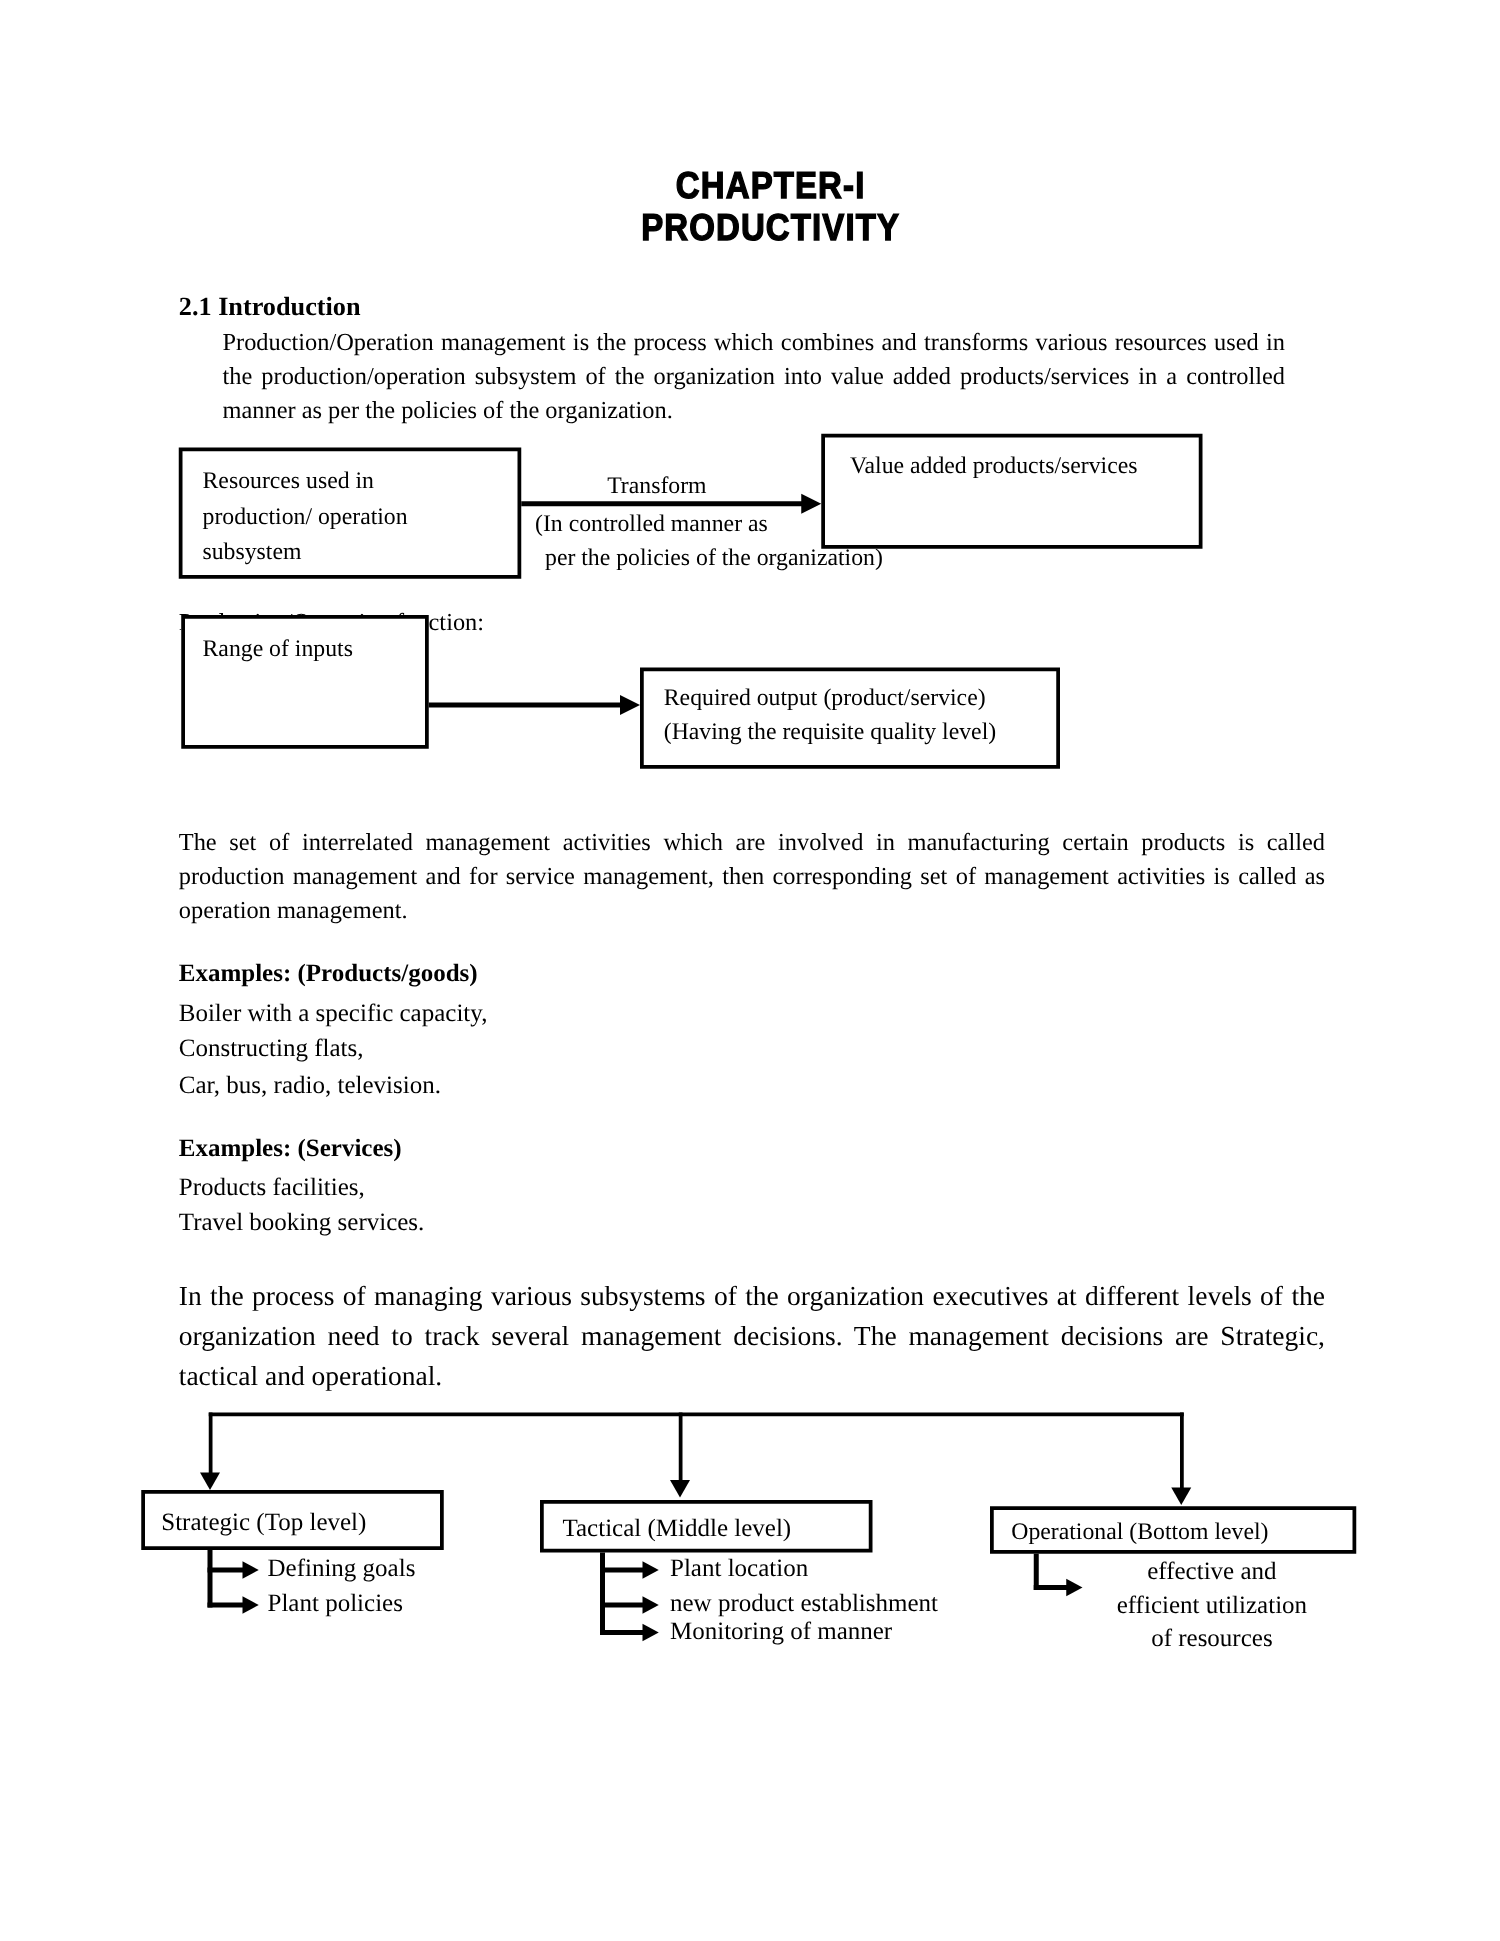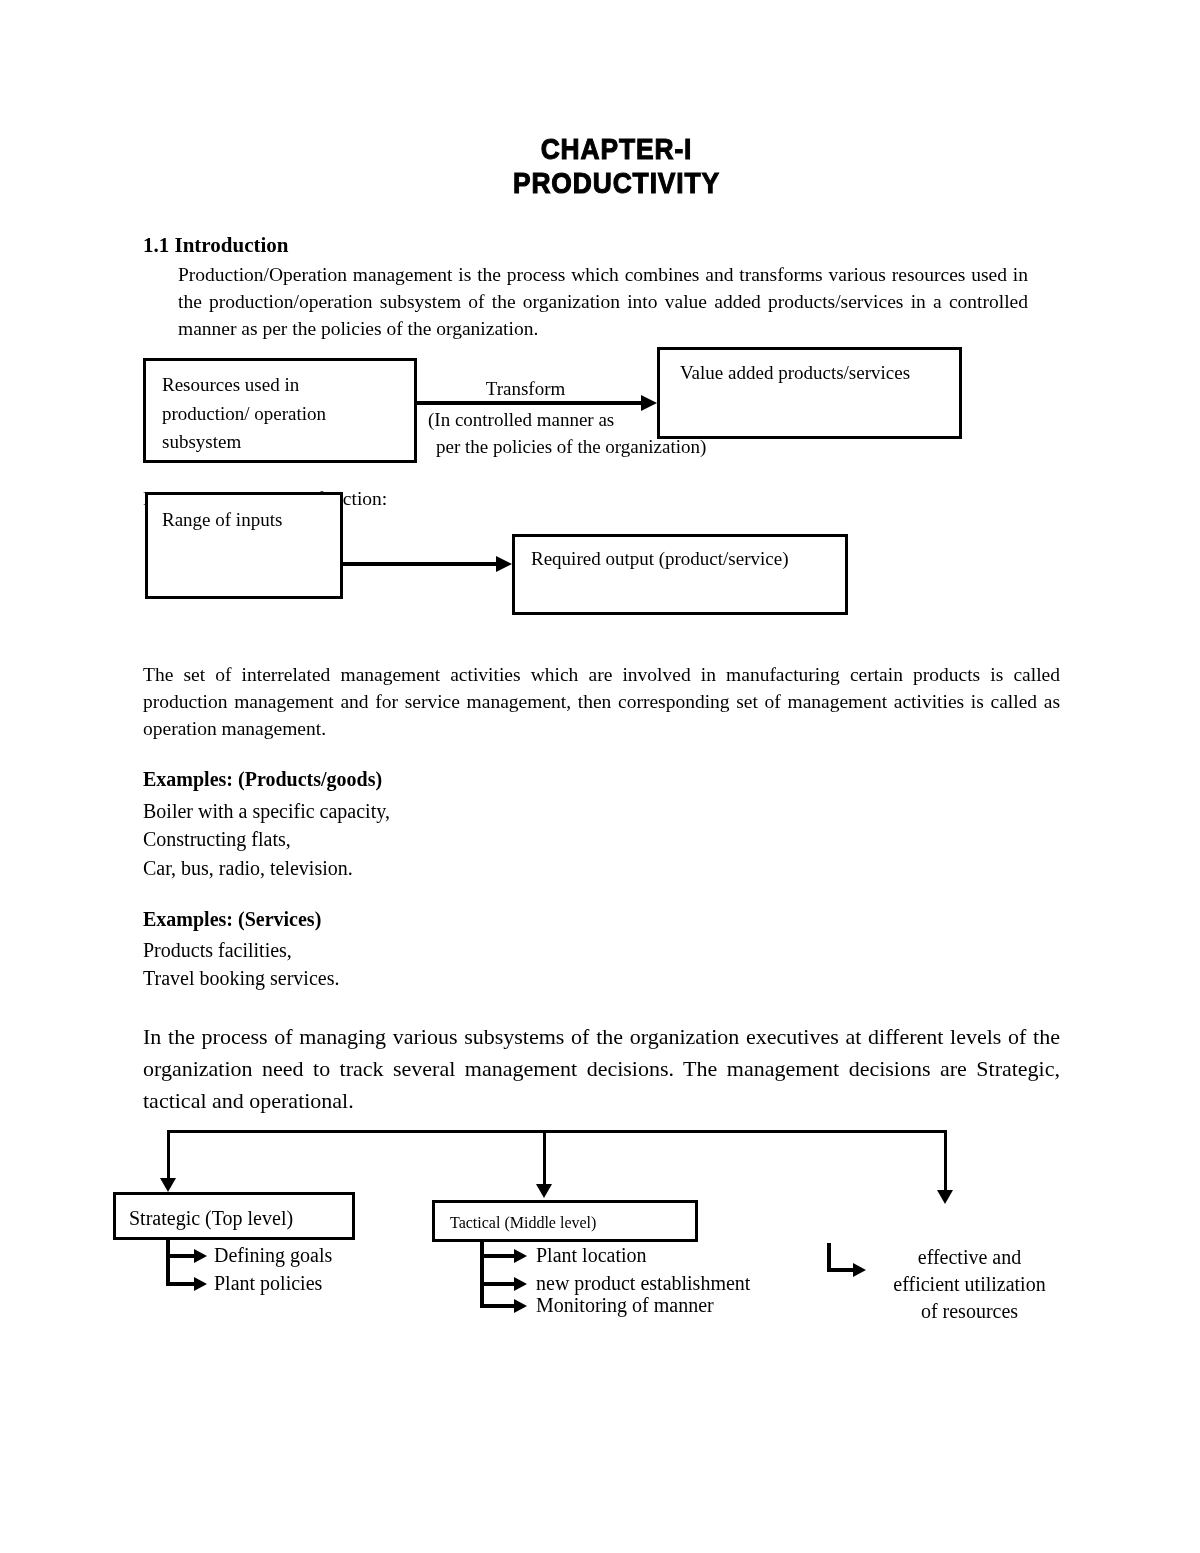--- a/index.html
+++ b/index.html
@@ -64,21 +64,21 @@
 </head>
 <body>
 
 <div class="page">
 
   <div class="abs doc-title">
     <div>CHAPTER-I</div>
     <div>PRODUCTIVITY</div>
   </div>
 
-  <div class="abs serif bold" style="left:143px;top:233px;font-size:21px;">1.1 Introduction</div>
+  <div class="abs serif bold" style="left:143px;top:233px;font-size:21px;">2.1 Introduction</div>
 
   <div class="abs serif fs195 just" style="left:178px;top:261px;width:850px;">Production/Operation management is the process which combines and transforms various resources used in the production/operation subsystem of the organization into value added products/services in a controlled manner as per the policies of the organization.</div>
 
   <div class="box" style="left:143px;top:358px;width:274px;height:105px;padding:10px 16px;">
     <div style="width:192px;">Resources used in production/ operation subsystem</div>
   </div>
 
   <div class="hline" style="left:417px;top:401px;width:228px;height:4px;"></div>
   <div class="arr-right" style="left:641px;top:395px;"></div>
 
@@ -94,20 +94,21 @@
 
   <div class="box" style="left:145px;top:492px;width:198px;height:107px;padding:11px 14px;">
     <div>Range of inputs</div>
   </div>
 
   <div class="hline" style="left:343px;top:562px;width:155px;height:4px;"></div>
   <div class="arr-right" style="left:496px;top:556px;"></div>
 
   <div class="box" style="left:512px;top:534px;width:336px;height:81px;padding:8px 16px;line-height:27px;">
     <div>Required output (product/service)</div>
+    <div>(Having the requisite quality level)</div>
   </div>
 
   <div class="abs serif fs195 just" style="left:143px;top:661px;width:917px;">The set of interrelated management activities which are involved in manufacturing certain products is called production management and for service management, then corresponding set of management activities is called as operation management.</div>
 
   <div class="abs serif bold" style="left:143px;top:768px;font-size:20px;">Examples: (Products/goods)</div>
   <div class="abs serif fs20" style="left:143px;top:797px;">
     <div>Boiler with a specific capacity,</div>
     <div>Constructing flats,</div>
     <div>Car, bus, radio, television.</div>
   </div>
@@ -135,34 +136,37 @@
     <div>Strategic (Top level)</div>
   </div>
   <div class="vline" style="left:166px;top:1240px;width:4px;height:46px;"></div>
   <div class="hline" style="left:166px;top:1254px;width:30px;height:4px;"></div>
   <div class="arr-right sm" style="left:194px;top:1249px;"></div>
   <div class="hline" style="left:166px;top:1282px;width:30px;height:4px;"></div>
   <div class="arr-right sm" style="left:194px;top:1277px;"></div>
   <div class="abs serif" style="left:214px;top:1244px;font-size:20px;">Defining goals</div>
   <div class="abs serif" style="left:214px;top:1272px;font-size:20px;">Plant policies</div>
 
-  <div class="box" style="left:432px;top:1200px;width:266px;height:42px;padding:6px 15px;font-size:16px;">
+  <div class="box" style="left:432px;top:1200px;width:266px;height:42px;padding:6px 15px;font-size:20px;">
     <div>Tactical (Middle level)</div>
   </div>
   <div class="vline" style="left:480px;top:1242px;width:4px;height:66px;"></div>
   <div class="hline" style="left:480px;top:1254px;width:36px;height:4px;"></div>
   <div class="arr-right sm" style="left:514px;top:1249px;"></div>
   <div class="hline" style="left:480px;top:1282px;width:36px;height:4px;"></div>
   <div class="arr-right sm" style="left:514px;top:1277px;"></div>
   <div class="hline" style="left:480px;top:1304px;width:36px;height:4px;"></div>
   <div class="arr-right sm" style="left:514px;top:1299px;"></div>
   <div class="abs serif" style="left:536px;top:1244px;font-size:20px;">Plant location</div>
   <div class="abs serif" style="left:536px;top:1272px;font-size:20px;">new product establishment</div>
   <div class="abs serif" style="left:536px;top:1294px;font-size:20px;">Monitoring of manner</div>
 
+  <div class="box" style="left:792px;top:1205px;width:293px;height:38px;padding:4px 14px;font-size:19px;">
+    <div>Operational (Bottom level)</div>
+  </div>
   <div class="vline" style="left:827px;top:1243px;width:4px;height:29px;"></div>
   <div class="hline" style="left:827px;top:1268px;width:28px;height:4px;"></div>
   <div class="arr-right sm" style="left:853px;top:1263px;"></div>
   <div class="abs serif" style="left:872px;top:1244px;width:195px;text-align:center;font-size:20px;line-height:27px;">
     <div>effective and</div>
     <div>efficient utilization</div>
     <div>of resources</div>
   </div>
 
 </div>

